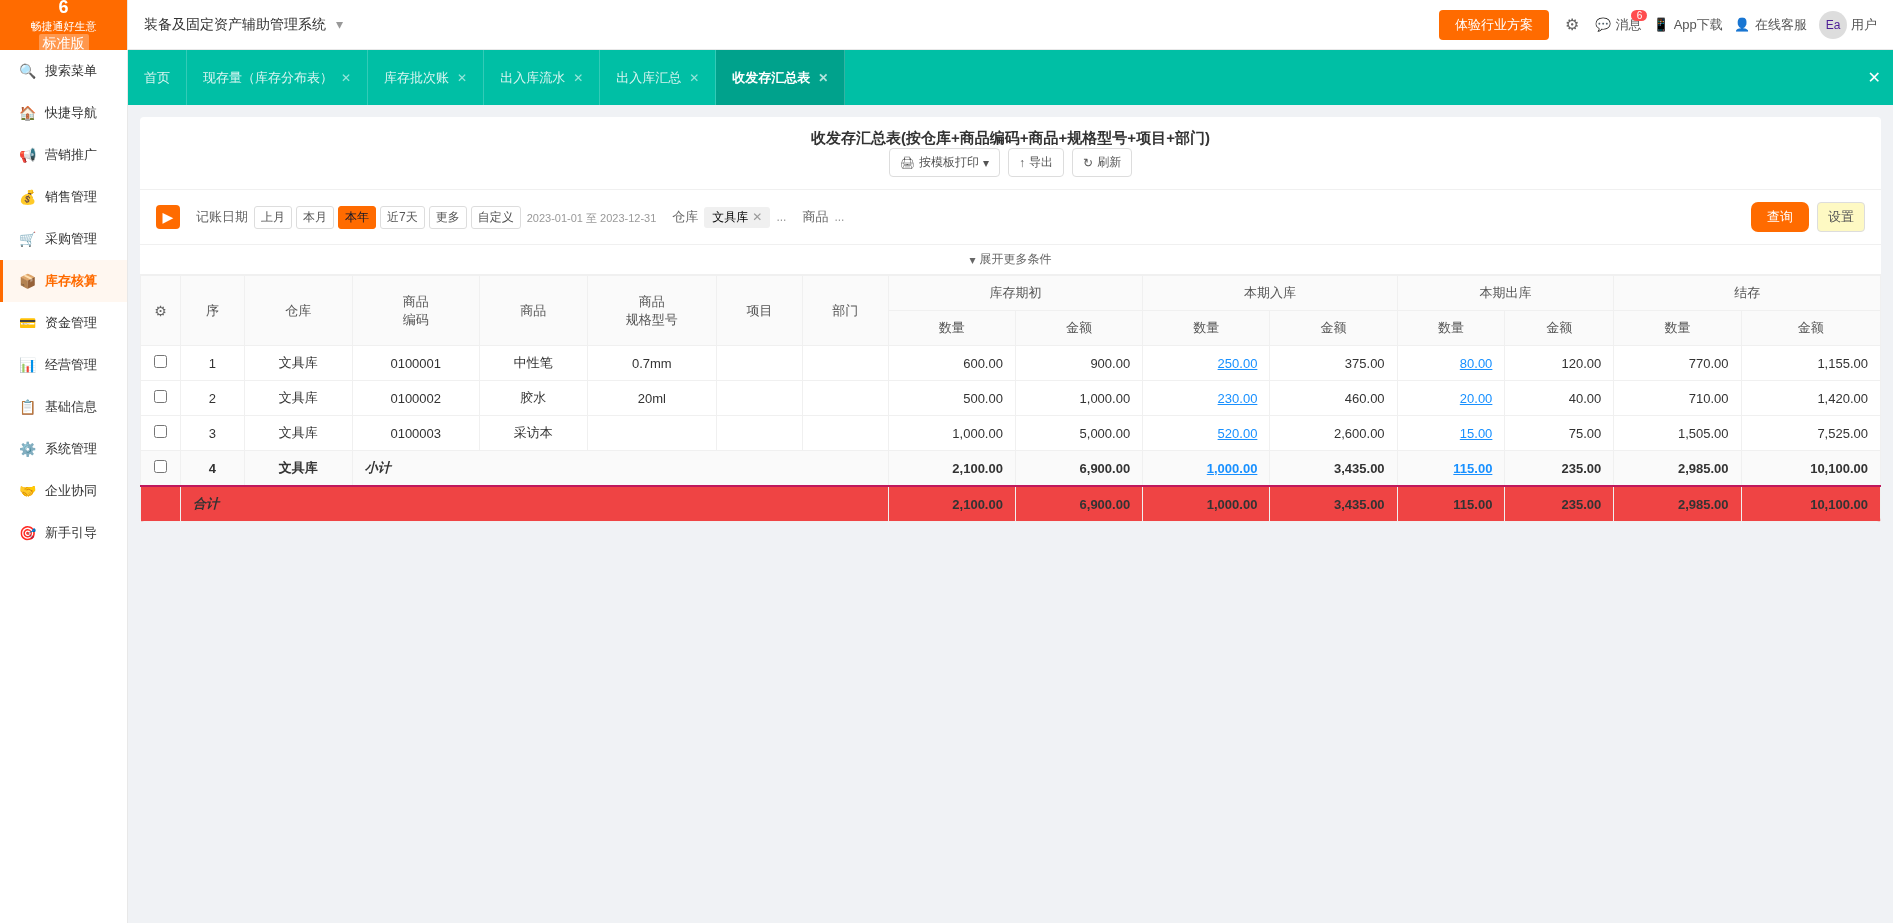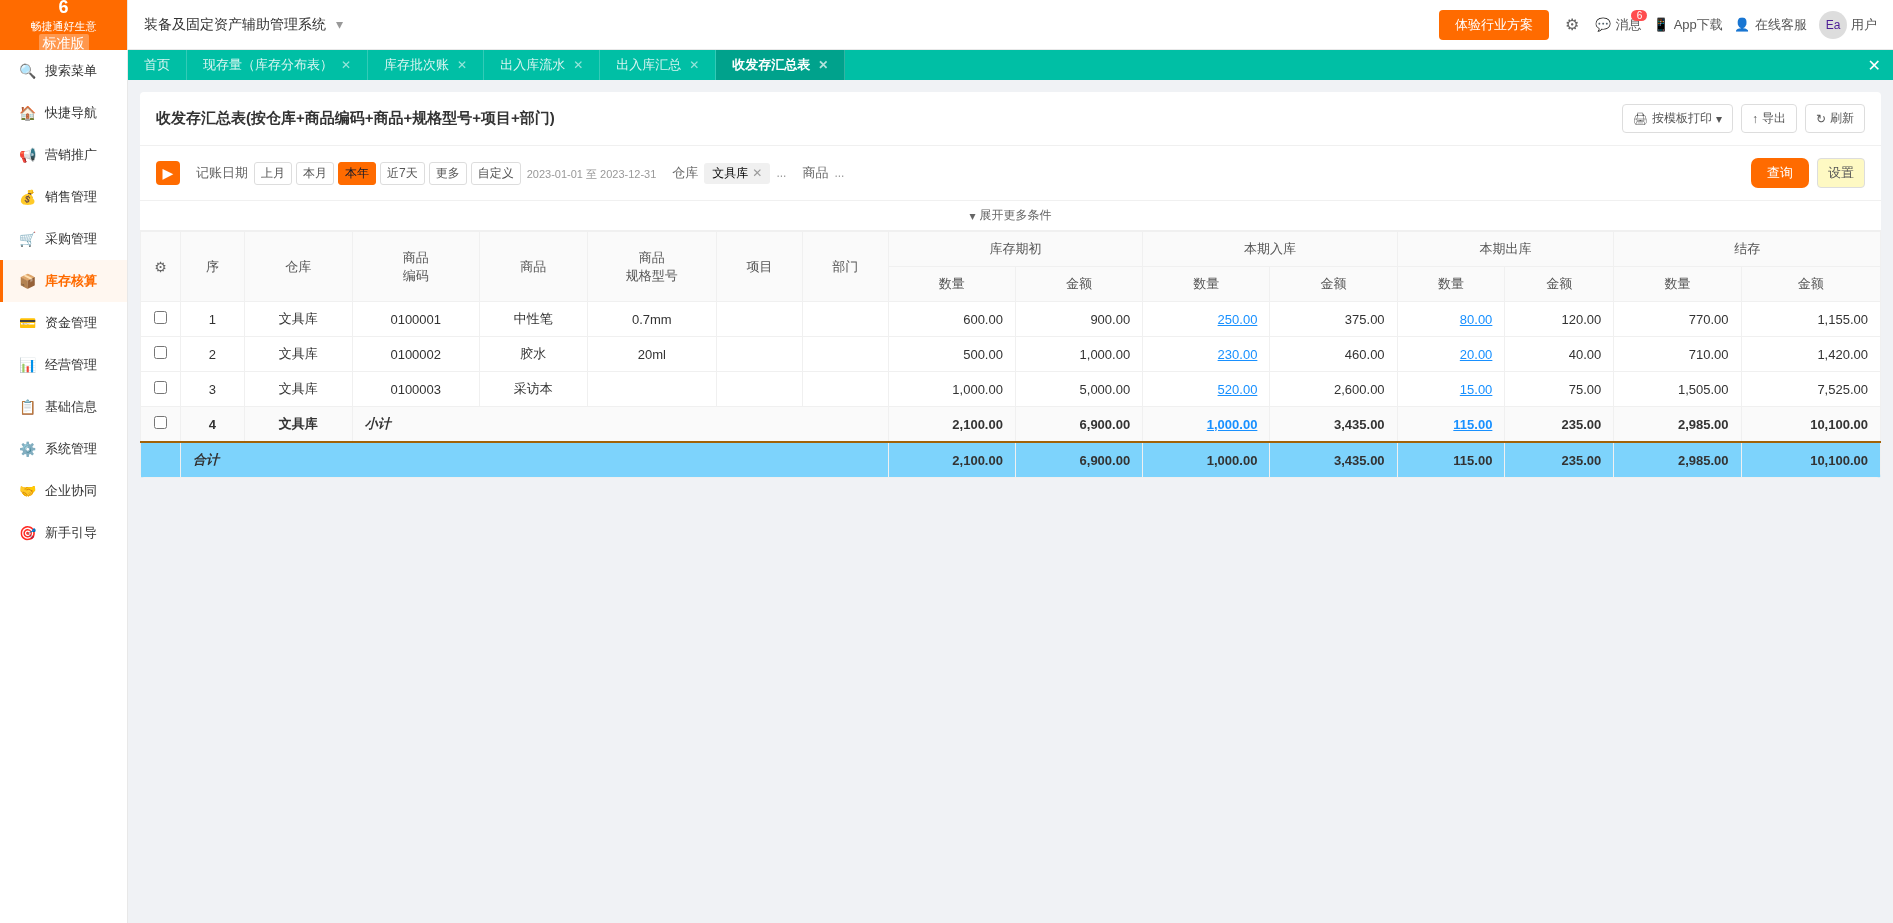--- a/index.html
+++ b/index.html
@@ -130,21 +130,21 @@
       font-size: 12px;
       color: #4c1d95;
     }
 
     
     .tab-bar {
       background: #00bfa5;
       display: flex;
       align-items: center;
       padding: 0;
-      height: 30px;
+      height: 55px;
       flex-shrink: 0;
     }
     .tab-item {
       display: flex;
       align-items: center;
       padding: 0 16px;
       height: 100%;
       color: rgba(255,255,255,0.85);
       cursor: pointer;
       font-size: 13px;
@@ -183,20 +183,21 @@
       border-radius: 4px;
       overflow: hidden;
     }
 
     .page-title-bar {
       padding: 12px 16px;
       border-bottom: 1px solid #f0f0f0;
       display: flex;
       align-items: center;
       justify-content: space-between;
+      flex-direction: column;
     }
     .page-title {
       font-size: 15px;
       font-weight: bold;
       color: #333;
     }
     .page-title-actions {
       display: flex;
       gap: 8px;
       align-items: center;
@@ -365,22 +366,22 @@
       text-decoration: underline;
       cursor: pointer;
     }
     tr.subtotal td {
       font-weight: bold;
       background: #fafafa;
     }
 
     
     .table-footer {
-      background: #7dd3fc;
-      border-top: 2px solid #a16207;
+      background: #ef4444;
+      border-top: 2px solid #be185d;
     }
     .table-footer td {
       font-weight: bold;
       padding: 8px 12px;
       border: 1px solid #f0f0f0;
     }
 
     
     .col-group-header th {
       background: #fafafa;

